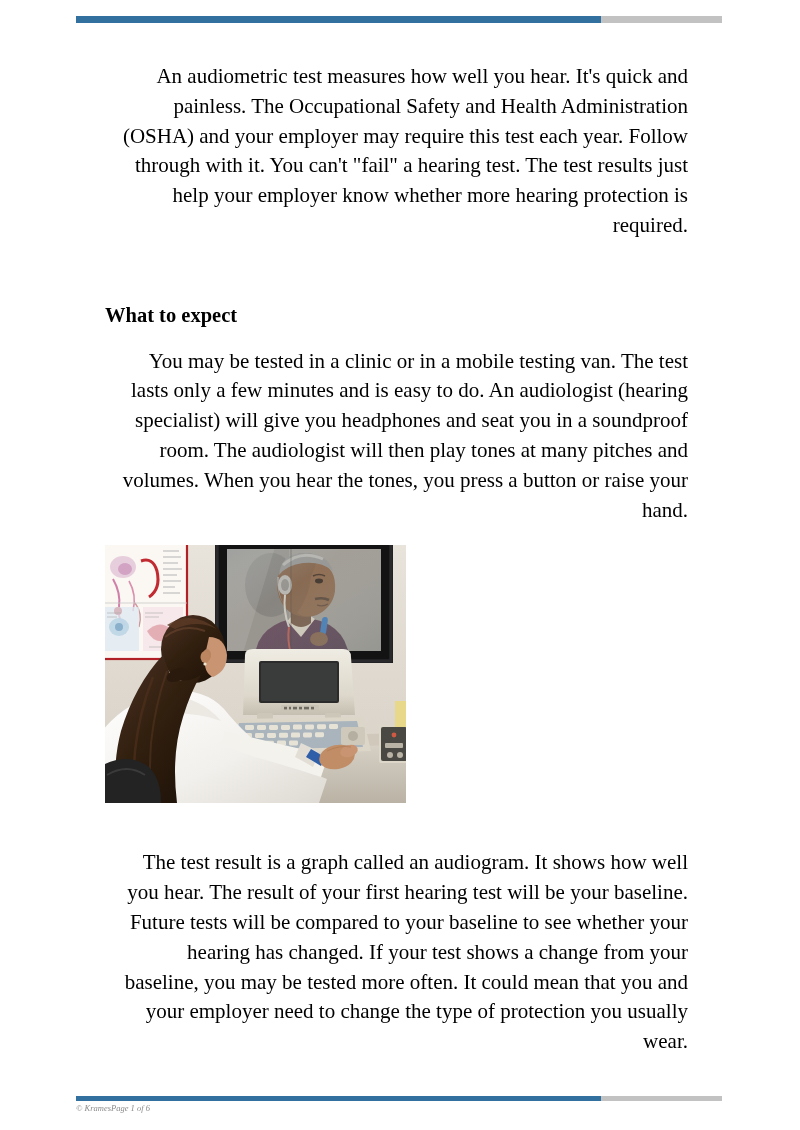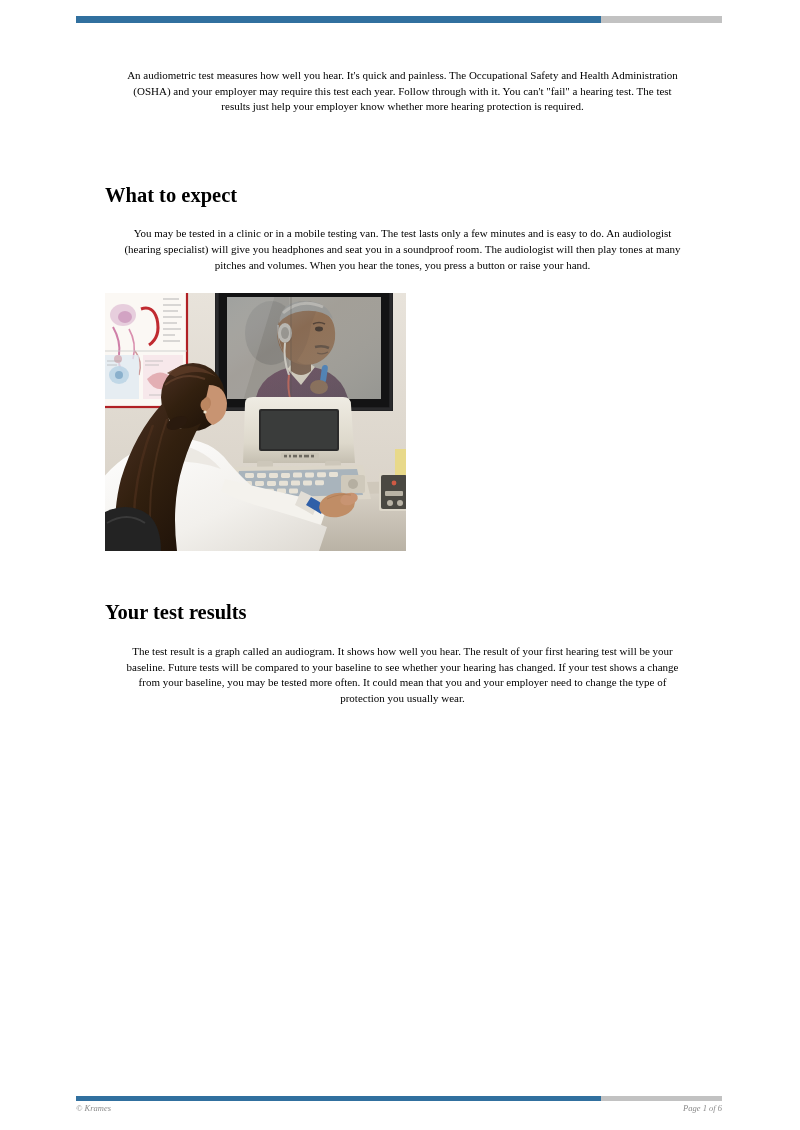--- a/index.html
+++ b/index.html
@@ -53,24 +53,24 @@
   }
 
   h2.section-heading {
     font-size: 20.5px;
     font-weight: bold;
     margin: 16px 0 18px 0;
     line-height: 1.25;
   }
 
   p.body-text {
-    font-size: 11px;
+    font-size: 21px;
     line-height: 1.42;
-    margin: 18px;
-    text-align: center;
+    margin: 12px;
+    text-align: right;
   }
 
   .block-gap-intro { height: 34px; }
 
   
   .photo-wrap {
     margin-top: 20px;
     width: 301px;
     height: 258px;
   }
@@ -103,21 +103,21 @@
     height: 100%;
     flex: 1;
     background: #c2c2c2;
   }
   .footer-text {
     position: absolute;
     left: 76px;
     top: 1103px;
     width: 646px;
     display: flex;
-    justify-content: space-between;
+    justify-content: flex-start;
     font-family: "Liberation Serif", "DejaVu Serif", serif;
     font-style: italic;
     font-size: 8.5px;
     color: #8a8a8a;
   }
 </style>
 </head>
 <body>
 
 <div class="header-rule">
@@ -371,21 +371,20 @@
           <path d="M2 230 Q22 218 40 230" stroke="#3a3a3a" stroke-width="2" fill="none"></path>
 
           <rect x="0" y="0" width="301" height="258" fill="none" stroke="#ffffff" stroke-width="0"></rect>
         </g>
       </svg>
     </div>
   </div>
 
   <div class="after-photo-gap"></div>
 
-  <h2 class="section-heading">Your test results</h2>
 
   <p class="body-text">The test result is a graph called an audiogram. It shows how well you hear. The result of your first hearing test will be your baseline. Future tests will be compared to your baseline to see whether your hearing has changed. If your test shows a change from your baseline, you may be tested more often. It could mean that you and your employer need to change the type of protection you usually wear.</p>
 </div>
 
 <div class="footer-rule">
   <div class="seg-blue"></div>
   <div class="seg-gray"></div>
 </div>
 
 <div class="footer-text">

